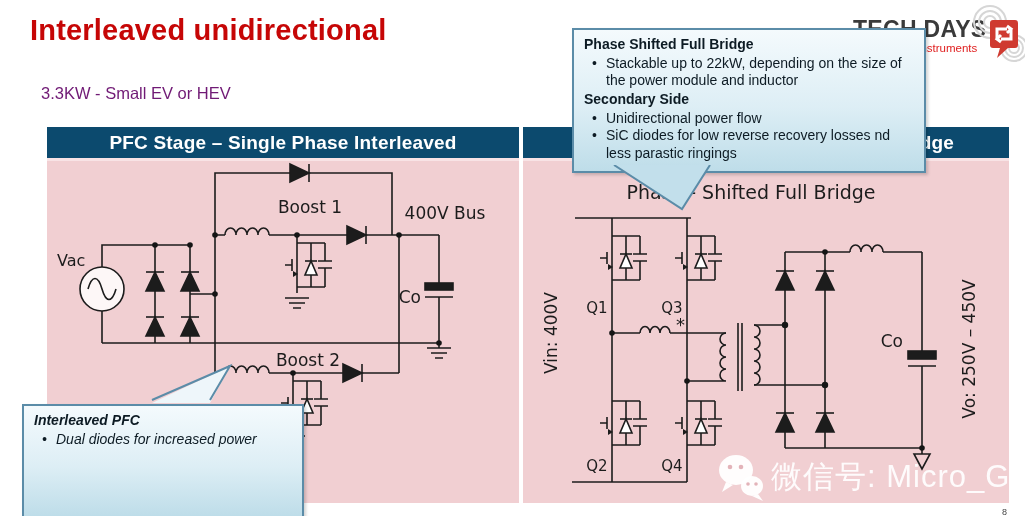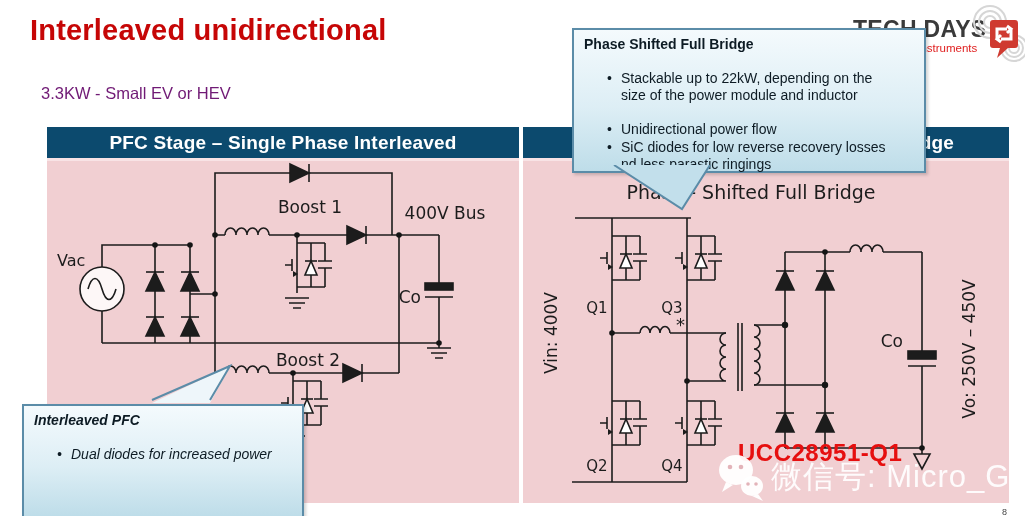--- a/index.html
+++ b/index.html
@@ -23,21 +23,21 @@
   .panel-body svg{position:absolute;left:0;top:0;}
   .circuit text{font-family:"DejaVu Sans",sans-serif;fill:#1c1c1c;}
   
   .callout{position:absolute;border:2px solid #5B8CA8;
            background:linear-gradient(180deg,#f4fafd 0%,#ddeef5 55%,#bedde9 100%);
            color:#0d1b24;font-size:14px;line-height:1.26;padding:6px 10px 0 10px;
            box-shadow:2px 2px 3px rgba(0,0,0,0.18);z-index:30;}
   .callout-top{left:572px;top:28px;width:330px;height:135px;}
   .callout-bottom{left:22px;top:404px;width:258px;height:104px;font-style:italic;}
   .callout-heading{font-weight:bold;}
-  .callout ul{margin:16px;padding:0;list-style:none;}
+  .callout ul{margin:1px;padding:0;list-style:none;}
   .callout li{position:relative;padding-left:21px;}
   .callout li::before{content:"•";position:absolute;left:7px;}
   .tail{position:absolute;z-index:31;}
   
   .part-number{position:absolute;left:215px;top:278px;font-size:24px;font-weight:700;
                color:#E60F0F;letter-spacing:0.5px;z-index:5;}
   .watermark{position:absolute;left:716px;top:450px;display:flex;align-items:center;gap:5px;z-index:40;}
   .watermark-text{font-size:31px;color:rgba(255,255,255,0.92);letter-spacing:1px;white-space:nowrap;}
   .page-number{position:absolute;left:1002px;top:507px;font-size:9px;color:#444;}
 </style>
@@ -179,29 +179,29 @@
         <text x="228" y="38" font-size="19" text-anchor="middle">Phase - Shifted Full Bridge</text>
         <text x="153" y="170" font-size="18">*</text>
         <text x="74" y="152" font-size="15" text-anchor="middle">Q1</text>
         <text x="149" y="152" font-size="15" text-anchor="middle">Q3</text>
         <text x="74" y="310" font-size="15" text-anchor="middle">Q2</text>
         <text x="149" y="310" font-size="15" text-anchor="middle">Q4</text>
         <text x="34" y="172" font-size="17" text-anchor="middle" transform="rotate(-90 34 172)">Vin: 400V</text>
         <text x="452" y="188" font-size="17" text-anchor="middle" transform="rotate(-90 452 188)">Vo: 250V – 450V</text>
         <text x="380" y="186" font-size="17" text-anchor="end">Co</text>
       </svg>
-      <div class="part-number">UCC28951-Q1</div>
     </div>
   </div>
 
   <div class="callout callout-top">
     <div class="callout-heading">Phase Shifted Full Bridge</div>
     <ul>
       <li>Stackable up to 22kW, depending on the size of the power module and inductor</li>
     </ul>
+    <div class="callout-heading">Secondary Side</div>
     <ul>
       <li>Unidirectional power flow</li>
       <li>SiC diodes for low reverse recovery losses nd less parastic  ringings</li>
     </ul>
   </div>
   <svg class="tail" style="left:598px;top:165px;" width="120" height="48" viewBox="0 0 120 48">
     <polygon points="16,0 112,0 84,44" fill="#c2dfeb"></polygon>
     <path d="M16,0 L84,44 L112,0" fill="none" stroke="#5B8CA8" stroke-width="2"></path>
   </svg>
 

